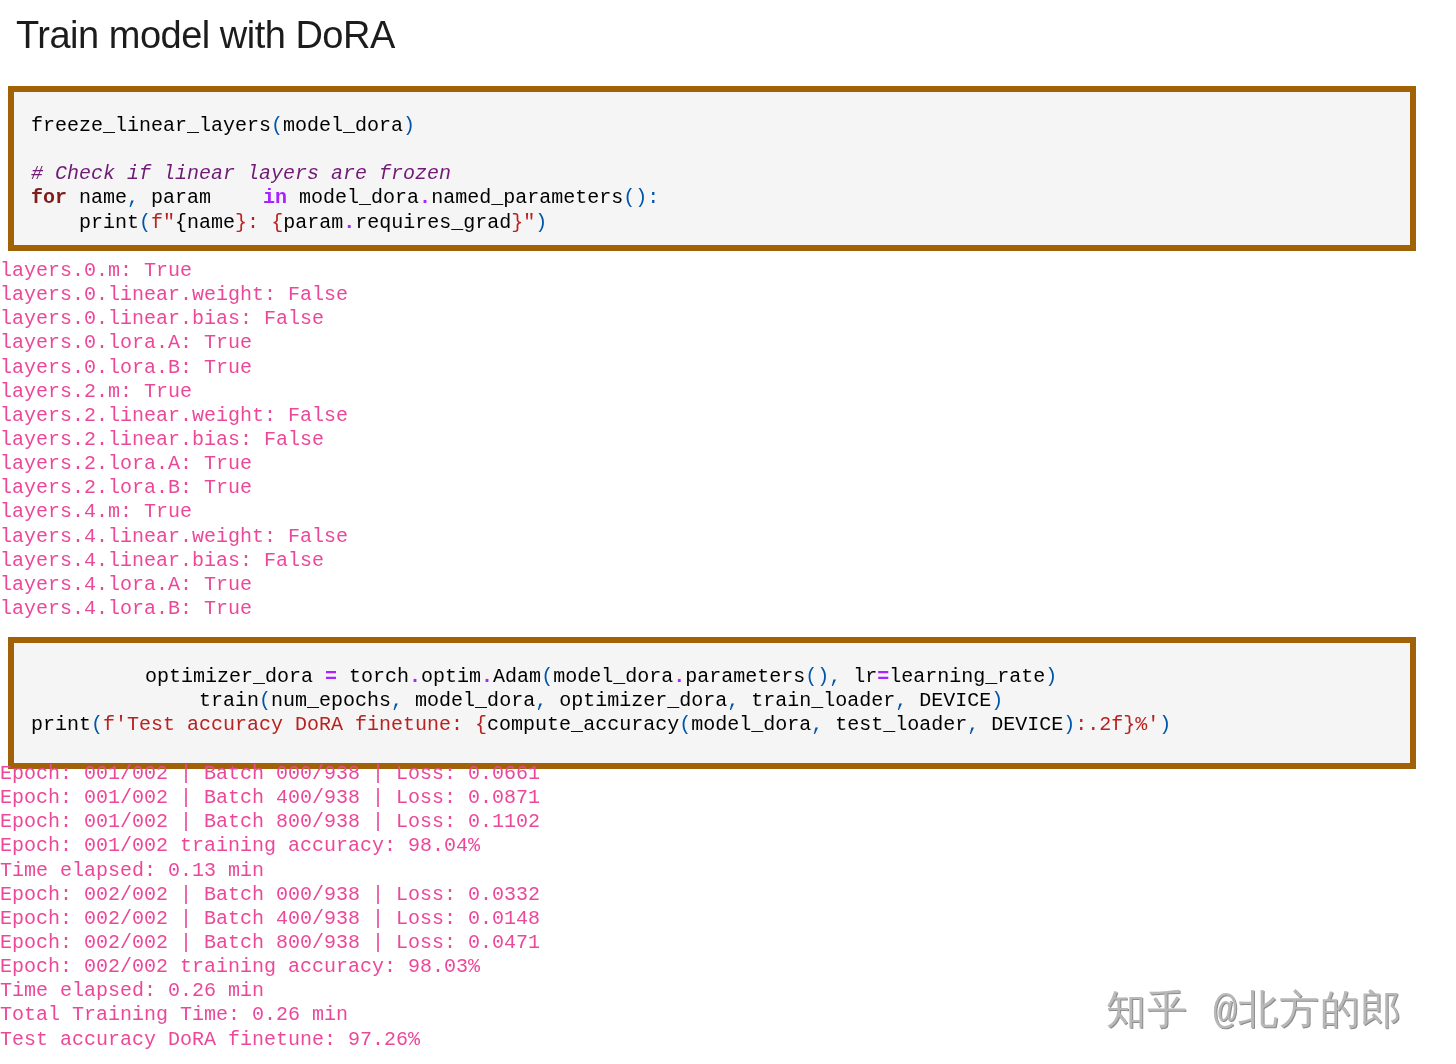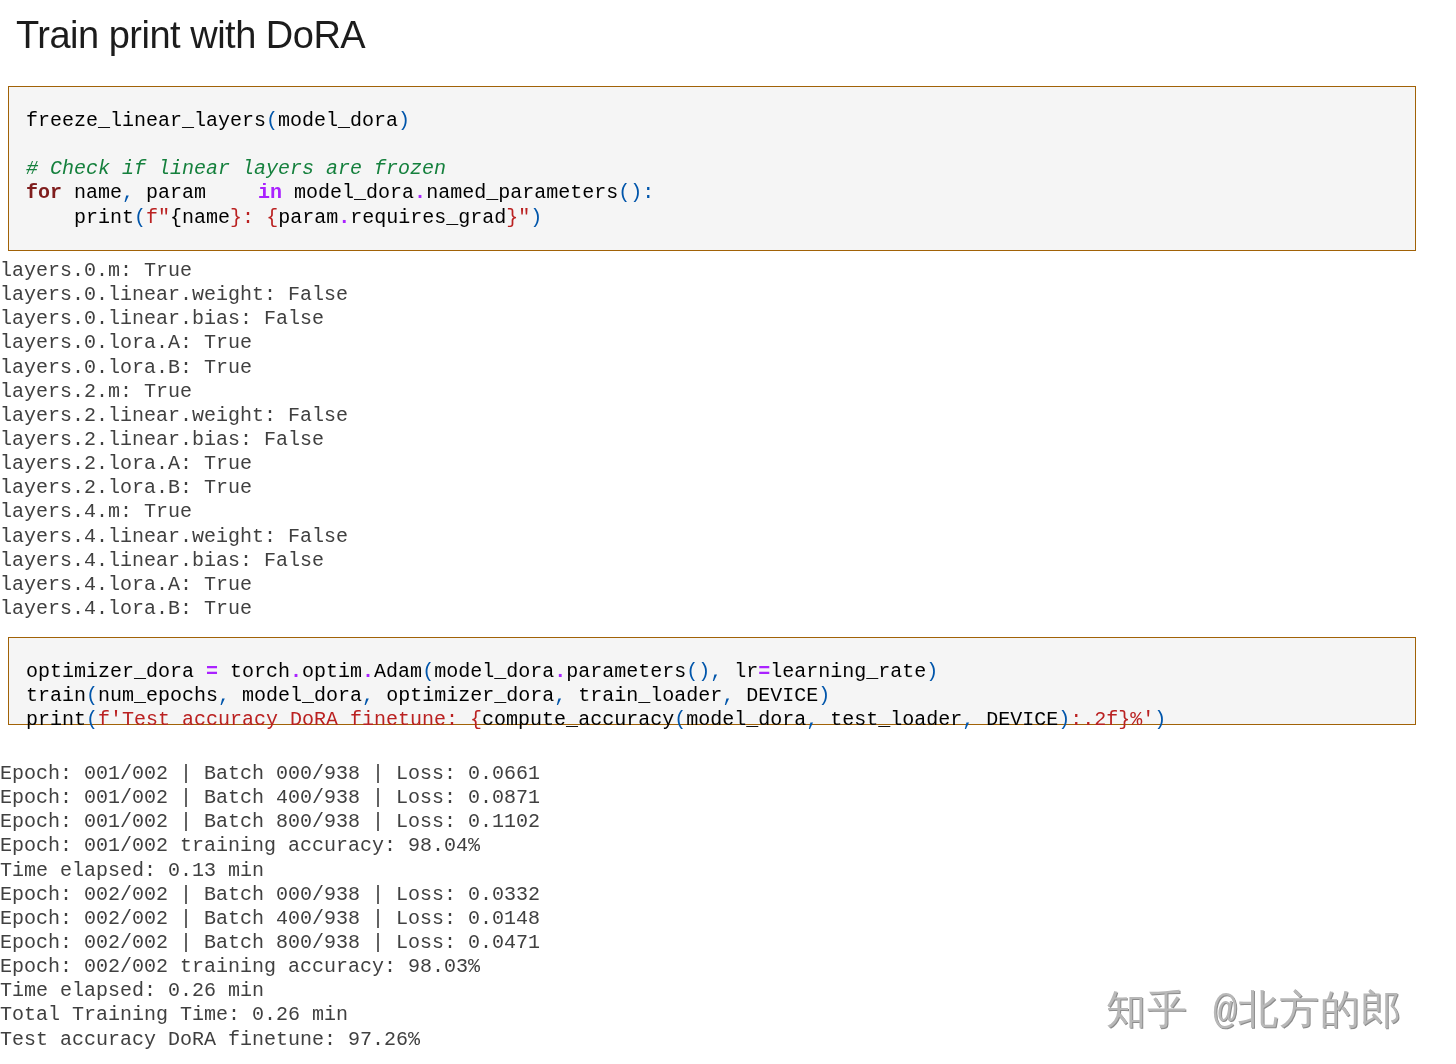--- a/index.html
+++ b/index.html
@@ -1,39 +1,39 @@
 <!DOCTYPE html>
 <html><head>
 <meta charset="utf-8">
 <style>
   html, body { margin:0; padding:0; background:#ffffff; }
   body { width:1456px; height:1064px; position:relative; overflow:hidden; font-family:"Liberation Sans", sans-serif; color:#1a1a1a; }
   .title { position:absolute; left:16px; top:14px; font-size:38px; font-weight:500; letter-spacing:-0.5px; margin:0; color:#1c1c1c; font-family:"Liberation Sans", sans-serif; }
-  .cell { position:absolute; left:8px; width:1408px; background:#f5f5f5; border:1px solid #a16207; box-sizing:border-box; }
+  .cell { position:absolute; left:8px; width:1408px; background:#f5f5f5; border:6px solid #a16207; box-sizing:border-box; }
   .code { font-family:"Liberation Mono", monospace; font-size:20px; line-height:24.2px; white-space:pre; color:#000; margin:0; }
-  .out { position:absolute; left:0; font-family:"Liberation Mono", "DejaVu Sans Mono", monospace; font-size:20px; line-height:24.15px; white-space:pre; color:#404040; margin:0; }
+  .out { position:absolute; left:0; font-family:"Liberation Mono", "DejaVu Sans Mono", monospace; font-size:20px; line-height:24.15px; white-space:pre; color:#ec4899; margin:0; }
   .line { display:block; height:24.15px; }
   .k { color:#7f1d1d; font-weight:bold; }
   .kin { color:#aa22ff; font-weight:bold;margin-left:40px; }
   .o { color:#aa22ff; font-weight:bold; }
   .p { color:#0055aa; }
-  .c { color:#15803d; font-style:italic; }
+  .c { color:#701a75; font-style:italic; }
   .s { color:#ba2121; }
   .watermark { position:absolute; left:1106px; top:982px; font-family:Liberation Mono, monospace; font-size:40px; color:#b8b8b8; letter-spacing:1px; text-shadow:1px 1px 0 #8c8c8c; }
 </style>
 </head>
 <body>
 
-<h1 class="title">Train print with DoRA</h1>
+<h1 class="title">Train model with DoRA</h1>
 
 <div class="cell" style="top:86px;height:165px;">
   <pre class="code" style="position:absolute;left:17px;top:22px;"><span class="line"><span>freeze_linear_layers</span><span class="p">(</span><span>model_dora</span><span class="p">)</span></span><span class="line"> </span><span class="line"><span class="c"># Check if linear layers are frozen</span></span><span class="line"><span class="k">for</span><span> name</span><span class="p">,</span><span> param </span><span class="kin">in</span><span> model_dora</span><span class="o">.</span><span>named_parameters</span><span class="p">():</span></span><span class="line"><span>    print</span><span class="p">(</span><span class="s">f"</span><span>{</span><span>name</span><span class="s">}</span><span class="s">: </span><span class="s">{</span><span>param</span><span class="o">.</span><span>requires_grad</span><span class="s">}</span><span class="s">"</span><span class="p">)</span></span></pre>
 </div>
 
 <pre class="out" style="top:259px;"><span class="line">layers.0.m: True</span><span class="line">layers.0.linear.weight: False</span><span class="line">layers.0.linear.bias: False</span><span class="line">layers.0.lora.A: True</span><span class="line">layers.0.lora.B: True</span><span class="line">layers.2.m: True</span><span class="line">layers.2.linear.weight: False</span><span class="line">layers.2.linear.bias: False</span><span class="line">layers.2.lora.A: True</span><span class="line">layers.2.lora.B: True</span><span class="line">layers.4.m: True</span><span class="line">layers.4.linear.weight: False</span><span class="line">layers.4.linear.bias: False</span><span class="line">layers.4.lora.A: True</span><span class="line">layers.4.lora.B: True</span></pre>
 
-<div class="cell" style="top:637px;height:88px;">
+<div class="cell" style="top:637px;height:132px;text-align:center;">
   <pre class="code" style="position:absolute;left:17px;top:22px;"><span class="line"><span>optimizer_dora </span><span class="o">=</span><span> torch</span><span class="o">.</span><span>optim</span><span class="o">.</span><span>Adam</span><span class="p">(</span><span>model_dora</span><span class="o">.</span><span>parameters</span><span class="p">(),</span><span> lr</span><span class="o">=</span><span>learning_rate</span><span class="p">)</span></span><span class="line"><span>train</span><span class="p">(</span><span>num_epochs</span><span class="p">,</span><span> model_dora</span><span class="p">,</span><span> optimizer_dora</span><span class="p">,</span><span> train_loader</span><span class="p">,</span><span> DEVICE</span><span class="p">)</span></span><span class="line"><span>print</span><span class="p">(</span><span class="s">f'Test accuracy DoRA finetune: </span><span class="s">{</span><span>compute_accuracy</span><span class="p">(</span><span>model_dora</span><span class="p">,</span><span> test_loader</span><span class="p">,</span><span> DEVICE</span><span class="p">)</span><span class="s">:.2f}%'</span><span class="p">)</span></span></pre>
 </div>
 
 <pre class="out" style="top:762px;"><span class="line">Epoch: 001/002 | Batch 000/938 | Loss: 0.0661</span><span class="line">Epoch: 001/002 | Batch 400/938 | Loss: 0.0871</span><span class="line">Epoch: 001/002 | Batch 800/938 | Loss: 0.1102</span><span class="line">Epoch: 001/002 training accuracy: 98.04%</span><span class="line">Time elapsed: 0.13 min</span><span class="line">Epoch: 002/002 | Batch 000/938 | Loss: 0.0332</span><span class="line">Epoch: 002/002 | Batch 400/938 | Loss: 0.0148</span><span class="line">Epoch: 002/002 | Batch 800/938 | Loss: 0.0471</span><span class="line">Epoch: 002/002 training accuracy: 98.03%</span><span class="line">Time elapsed: 0.26 min</span><span class="line">Total Training Time: 0.26 min</span><span class="line">Test accuracy DoRA finetune: 97.26%</span></pre>
 
 <div class="watermark">知乎 @北方的郎</div>
 
 </body></html>

